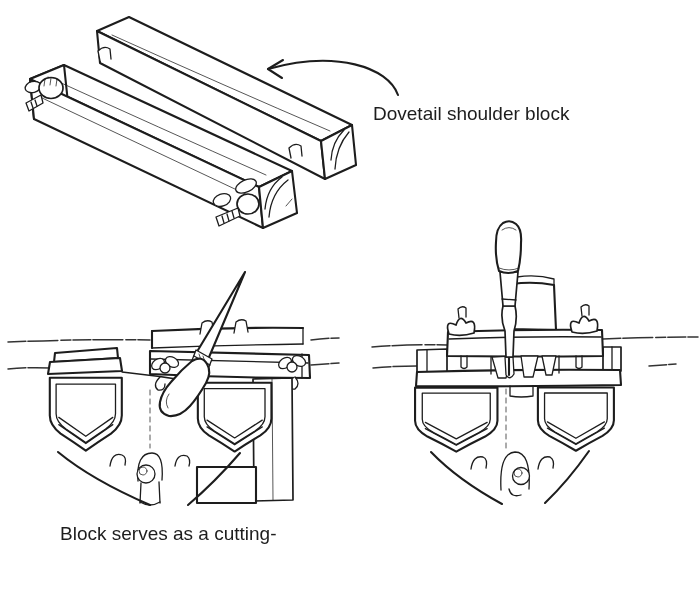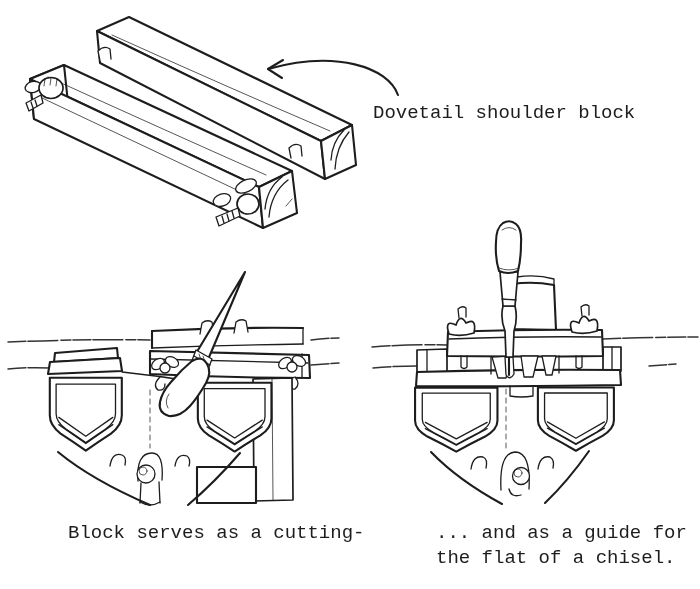--- a/index.html
+++ b/index.html
@@ -9,24 +9,24 @@
   svg#art{position:absolute;left:0;top:0;}
   path,ellipse,circle{stroke-linecap:round;stroke-linejoin:round;}
   .o2 {stroke:var(--ink);stroke-width:2.1;fill:none;}
   .o2f{stroke:var(--ink);stroke-width:2.1;fill:var(--paper);}
   .o15f{stroke:var(--ink);stroke-width:1.7;fill:var(--paper);}
   .o1 {stroke:var(--ink);stroke-width:1.3;fill:none;}
   .o1f{stroke:var(--ink);stroke-width:1.3;fill:var(--paper);}
   .o0 {stroke:var(--ink);stroke-width:1;fill:none;opacity:.75;}
   .dash{stroke-dasharray:5 4;}
   .board{stroke:var(--ink);stroke-width:1.5;fill:none;stroke-dasharray:18 2 30 3 10 2;opacity:.9;}
-  .lbl{position:absolute;font-family:Liberation Mono, monospace;
+  .lbl{position:absolute;font-family:Liberation Sans, sans-serif;
        font-size:19px;line-height:25px;color:var(--ink);white-space:nowrap;}
   #block-label{left:373px;top:101px;}
-  #cap-left{left:68px;top:521px;text-align:center;}
+  #cap-left{left:60px;top:521px;text-align:center;}
   #cap-right{left:436px;top:521px;}
 </style>
 </head>
 <body>
 
 <div class="canvas">
 
 <svg id="art" width="700" height="589" viewBox="0 0 700 589">
   <defs>
     <g id="shield">
@@ -212,18 +212,14 @@
     </g>
   </g>
 </svg>
 
 <div id="block-label" class="lbl">Dovetail shoulder block</div>
 
 <div id="cap-left" class="lbl">
   <div>Block serves as a cutting-</div>
 </div>
 
-<div id="cap-right" class="lbl">
-  <div>... and as a guide for</div>
-  <div>the flat of a chisel.</div>
+
 </div>
 
-</div>
-
 </body></html>

